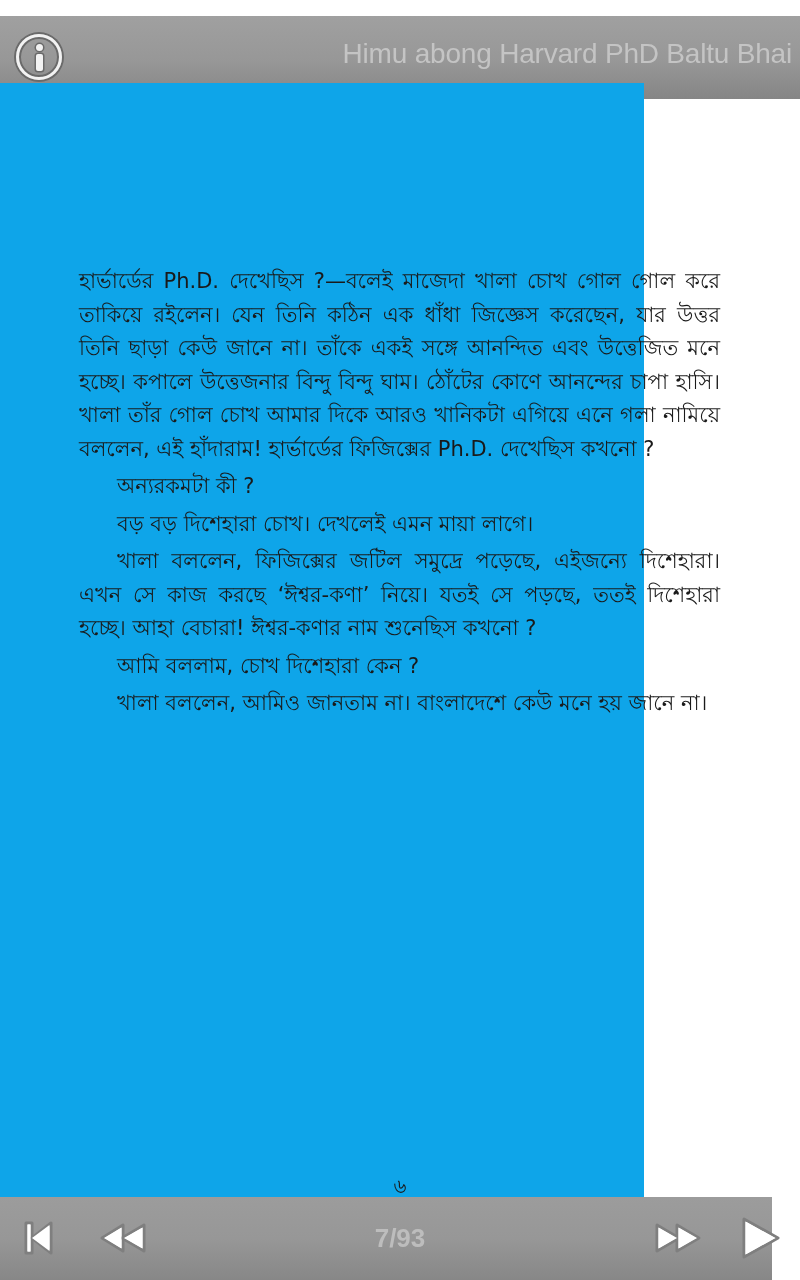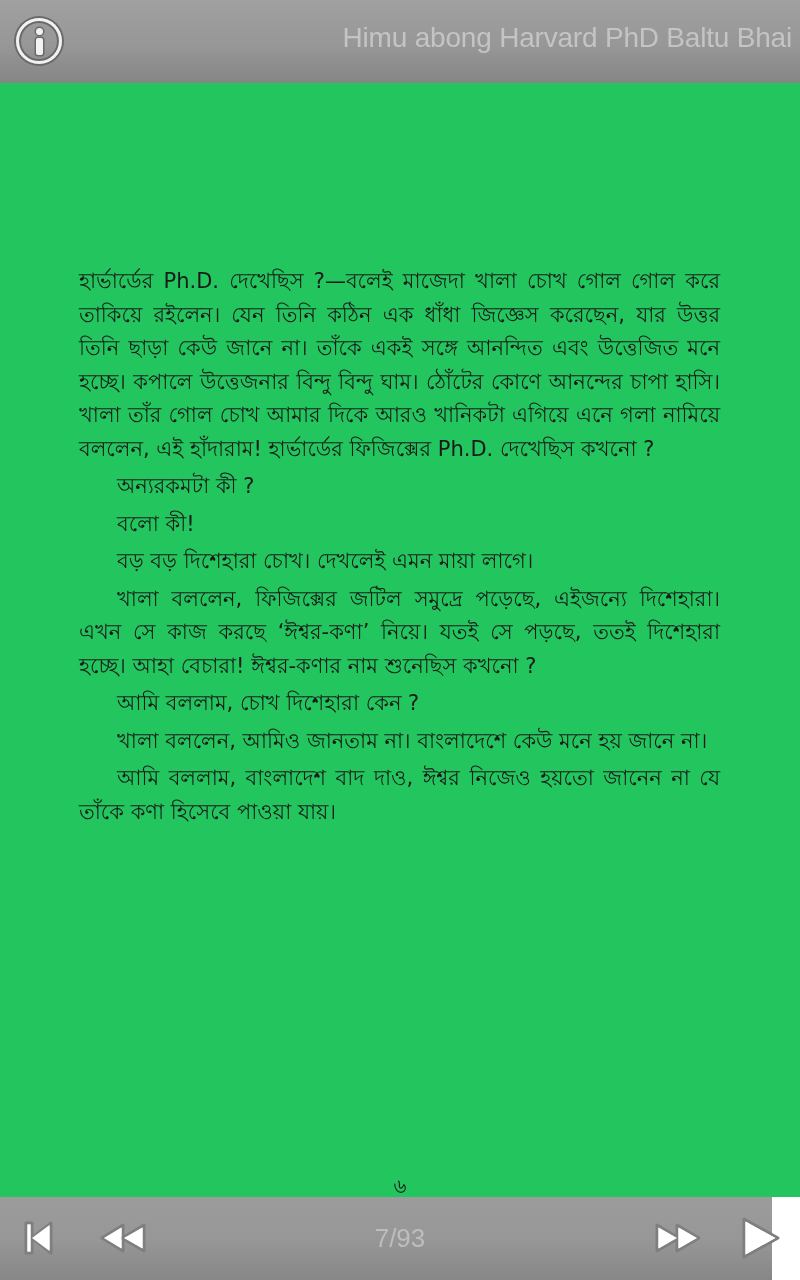--- a/index.html
+++ b/index.html
@@ -1,20 +1,20 @@
 <!DOCTYPE html>
 <html><head>
   <meta charset="utf-8">
   <style>
     * { box-sizing: border-box; margin: 0; padding: 0; }
     html, body { width: 800px; height: 1280px; overflow: hidden; background: #ffffff; }
     body { position: relative; font-family: "DejaVu Sans", sans-serif; }
 
     .topbar {
-      position: absolute; left: 0; top: 0; width: 800px; height: 83px;
+      position: absolute; left: 0; top: 16px; width: 800px; height: 83px;
       background: linear-gradient(to bottom, #a0a0a0 0%, #979797 55%, #858585 100%);
     }
     .info-btn {
       position: absolute; left: 16px; top: 18px; width: 46px; height: 46px;
       border-radius: 50%;
       border: 3px solid #f2f2f2;
       box-shadow: 0 0 0 2px #6a6a6a, inset 0 0 0 2px #6a6a6a;
       cursor: pointer;
     }
     .info-btn .dot {
@@ -28,38 +28,39 @@
       box-shadow: 0 0 0 1.5px #6a6a6a;
     }
     .title {
       position: absolute; right: 8px; top: 22px;
       font-family: "Liberation Sans", sans-serif;
       font-size: 28px; color: #c4c4c4; white-space: nowrap;
       letter-spacing: -0.2px;
     }
 
     .page {
-      position: absolute; left: 0; top: 83px; width: 800px; height: 1114px; background: #22c55e;
+      position: absolute; left: 0; top: 83px; width: 644px; height: 1114px; background: #0ea5e9;
     }
     .content {
       position: absolute; left: 79px; top: 182px; width: 641px;
       font-family: "DejaVu Sans", sans-serif;
       font-size: 21px; color: #1a1a1a;
       line-height: 33.5px;
     }
     .para { text-align: justify; text-indent: 38px; margin-bottom: 4px; }
     .para.first { text-indent: 0; }
     .page-number {
       position: absolute; left: 0; width: 800px; top: 1088px; text-align: center;
       font-size: 20px; color: #1a1a1a; font-family: "DejaVu Sans", sans-serif;
     }
 
     .bottombar {
       position: absolute; left: 0; top: 1197px; width: 772px; height: 83px;
       background: linear-gradient(to bottom, #9c9c9c 0%, #979797 50%, #878787 100%);
+      font-weight: bold;
     }
     .nav-btn { position: absolute; cursor: pointer; }
     .counter {
       position: absolute; left: 0; width: 800px; top: 26px; text-align: center;
       font-family: "Liberation Sans", sans-serif; font-size: 26px; color: #bdbdbd;
     }
     svg { display: block; }
   </style>
 </head>
 <body>
@@ -71,26 +72,24 @@
       <span class="stem"></span>
     </span>
   </div>
   <div class="title">Himu abong Harvard PhD Baltu Bhai</div>
 </div>
 
 <div class="page">
   <div class="content">
     <p class="para first">হার্ভার্ডের Ph.D. দেখেছিস ?—বলেই মাজেদা খালা চোখ গোল গোল করে তাকিয়ে রইলেন। যেন তিনি কঠিন এক ধাঁধা জিজ্ঞেস করেছেন, যার উত্তর তিনি ছাড়া কেউ জানে না। তাঁকে একই সঙ্গে আনন্দিত এবং উত্তেজিত মনে হচ্ছে। কপালে উত্তেজনার বিন্দু বিন্দু ঘাম। ঠোঁটের কোণে আনন্দের চাপা হাসি। খালা তাঁর গোল চোখ আমার দিকে আরও খানিকটা এগিয়ে এনে গলা নামিয়ে বললেন, এই হাঁদারাম! হার্ভার্ডের ফিজিক্সের Ph.D. দেখেছিস কখনো ?</p>
     <p class="para">অন্যরকমটা কী ?</p>
-    <p class="para">বলো কী!</p>
     <p class="para">বড় বড় দিশেহারা চোখ। দেখলেই এমন মায়া লাগে।</p>
     <p class="para">খালা বললেন, ফিজিক্সের জটিল সমুদ্রে পড়েছে, এইজন্যে দিশেহারা। এখন সে কাজ করছে ‘ঈশ্বর-কণা’ নিয়ে। যতই সে পড়ছে, ততই দিশেহারা হচ্ছে। আহা বেচারা! ঈশ্বর-কণার নাম শুনেছিস কখনো ?</p>
     <p class="para">আমি বললাম, চোখ দিশেহারা কেন ?</p>
     <p class="para">খালা বললেন, আমিও জানতাম না। বাংলাদেশে কেউ মনে হয় জানে না।</p>
-    <p class="para">আমি বললাম, বাংলাদেশ বাদ দাও, ঈশ্বর নিজেও হয়তো জানেন না যে তাঁকে কণা হিসেবে পাওয়া যায়।</p>
   </div>
   <div class="page-number">৬</div>
 </div>
 
 <div class="bottombar">
   <div class="nav-btn" style="left:22px; top:22px;">
     <svg width="34" height="38" viewBox="0 0 34 38">
       <g stroke="#7f7f7f" stroke-width="3" stroke-linejoin="round" fill="#ffffff">
         <rect x="4" y="4" width="6" height="30"></rect>
         <polygon points="10,19 29,4 29,34"></polygon>

